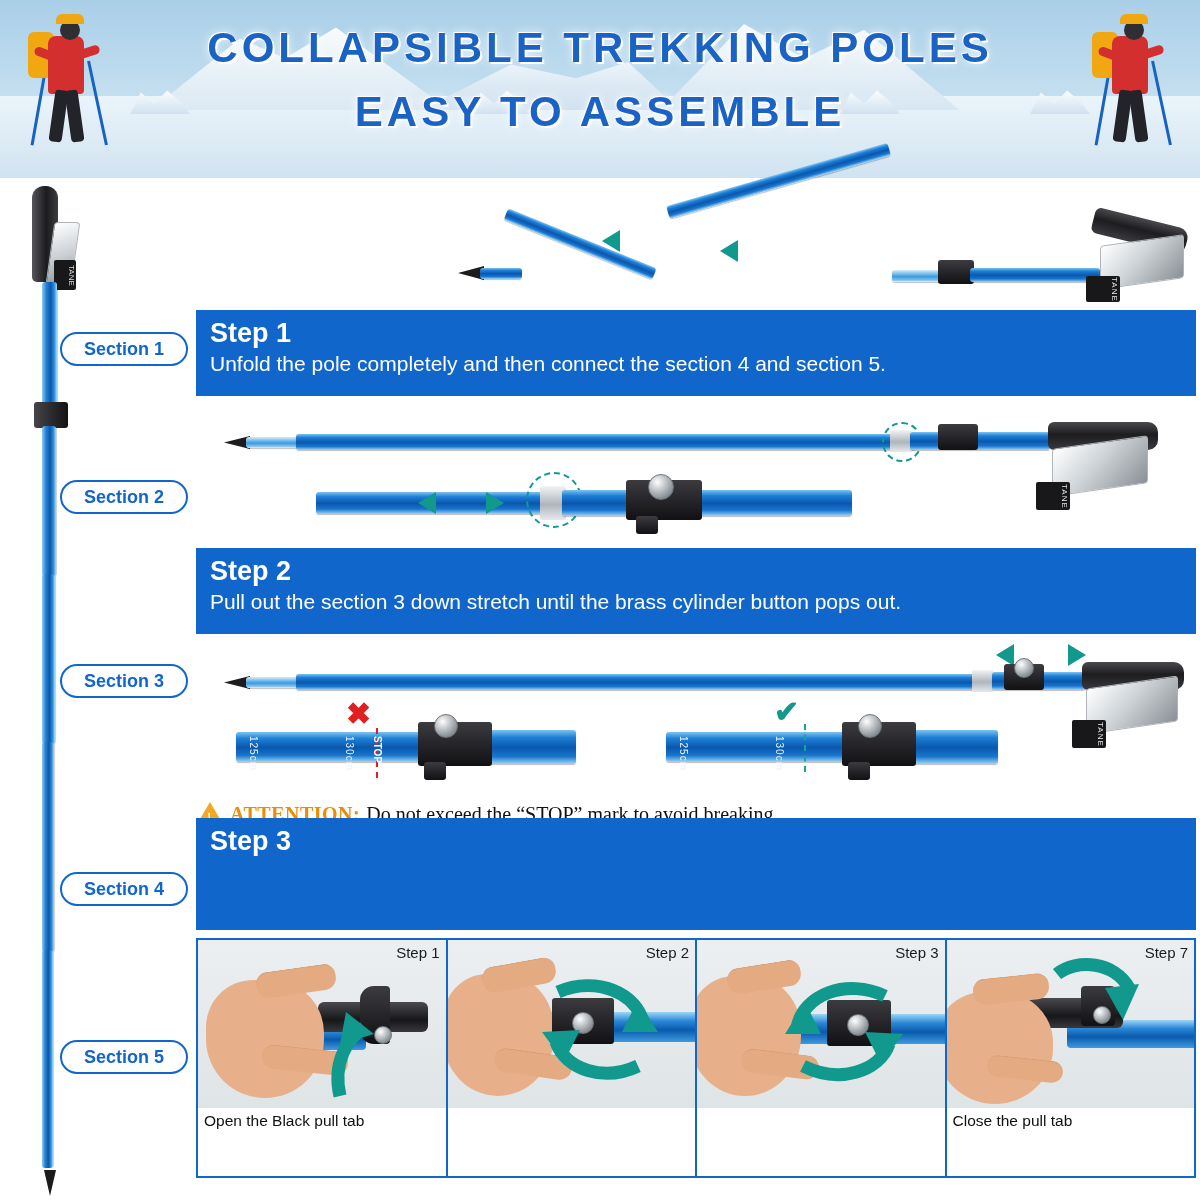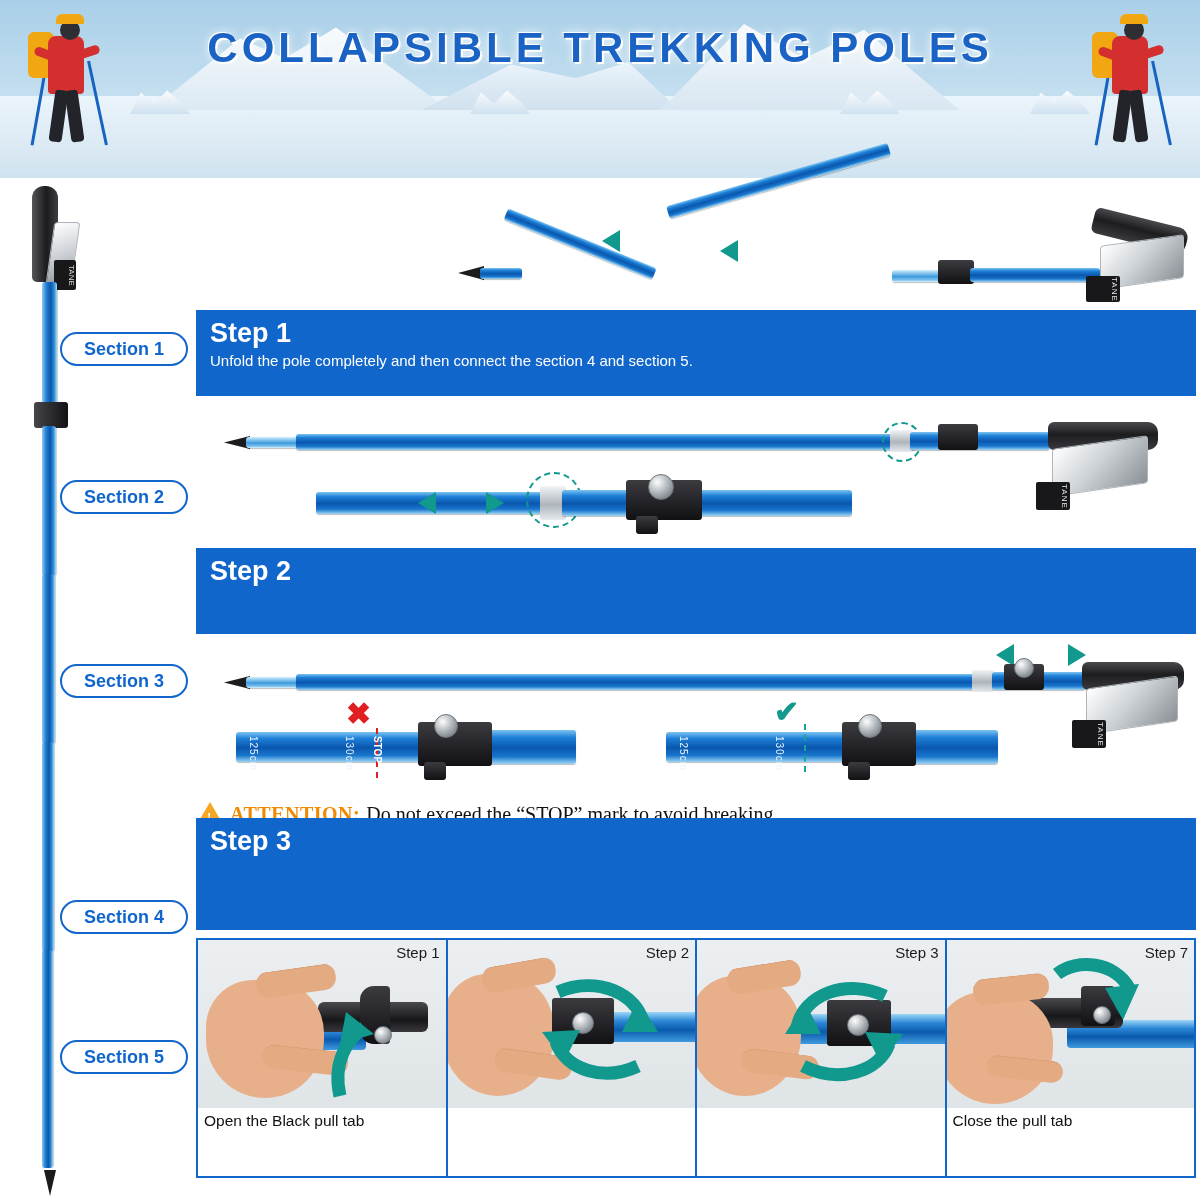--- a/index.html
+++ b/index.html
@@ -146,21 +146,21 @@
     display:flex; align-items:center; justify-content:center;
   }
 
   
   .step-panel {
     position:absolute; left:196px; width:1000px;
     background:#1166cc; color:#ffffff;
     padding:8px 14px 12px 14px;
   }
   .step-title { font-size:27px; font-weight:bold; line-height:1.15; margin-bottom:2px; }
-  .step-text  { font-size:15px; line-height:1.28; }
+  .step-text  { font-size:21px; line-height:1.28; }
 
   
   .attention {
     position:absolute; left:196px; width:1000px; height:36px;
     display:flex; align-items:center; gap:6px;
     font-size:20px; color:#111;
   }
   .warn-tri {
     width:0;height:0;border-style:solid;
     border-width:0 14px 24px 14px;
@@ -264,20 +264,21 @@
     <div class="hk-body"></div>
     <div class="hk-arm a1"></div>
     <div class="hk-arm a2"></div>
     <div class="hk-head"></div>
     <div class="hk-hat"></div>
     <div class="hk-leg1"></div>
     <div class="hk-leg2"></div>
   </div>
 
   <div class="hero-title1">COLLAPSIBLE TREKKING POLES</div>
+  <div class="hero-title2">EASY TO ASSEMBLE</div>
 </div>
 
 <div class="longpole">
   <div class="lp-grip"></div>
   <div class="lp-strap"></div>
   <div class="lp-tag">TANE</div>
   <div class="lp-seg" style="top:96px; width:15px; height:130px;"></div>
   <div class="lp-lock" style="top:216px;"></div>
   <div class="lp-seg" style="top:240px; width:14px; height:150px;"></div>
   <div class="lp-seg" style="top:388px; width:13px; height:170px;"></div>
@@ -305,21 +306,21 @@
 
 <div class="section-pill" style="top:332px;">
   <span>Section 1</span>
 </div>
 <div class="section-pill" style="top:480px;">
   <span>Section 2</span>
 </div>
 <div class="section-pill" style="top:664px;">
   <span>Section 3</span>
 </div>
-<div class="section-pill" style="top:900px;justify-content:center;">
+<div class="section-pill" style="top:872px;justify-content:center;">
   <span>Section 4</span>
 </div>
 <div class="section-pill" style="top:1040px;">
   <span>Section 5</span>
 </div>
 
 <div class="step-panel" style="top:310px; height:86px;">
   <div class="step-title">Step 1</div>
   <div class="step-text">Unfold the pole completely and then connect the section 4 and section 5.</div>
 </div>
@@ -343,20 +344,21 @@
   <div class="shaft" style="left:366px; top:90px; width:290px; height:26px;"></div>
   <div class="fliplock" style="left:430px; top:80px; width:76px; height:40px;"></div>
   <div class="screwhead" style="left:452px; top:74px; width:26px; height:26px;"></div>
   <div class="fliplock" style="left:440px; top:116px; width:22px; height:18px;"></div>
   <div class="arrow left" style="left:222px; top:92px;"></div>
   <div class="arrow right" style="left:290px; top:92px;"></div>
 </div>
 
 <div class="step-panel" style="top:548px; height:86px;">
   <div class="step-title">Step 2</div>
+  <div class="step-text">Pull out the section 3 down stretch until the brass cylinder button pops out.</div>
 </div>
 
 <div class="pole-wrap" style="left:196px; top:636px; width:1000px; height:150px;">
   <div class="arrow left" style="left:800px; top:8px;"></div>
   <div class="arrow right" style="left:872px; top:8px;"></div>
 
   <div class="tip" style="left:28px; top:40px; width:26px; height:13px;"></div>
   <div class="shaft light" style="left:50px; top:41px; width:56px; height:11px;"></div>
   <div class="shaft" style="left:100px; top:38px; width:680px; height:16px;"></div>
   <div class="collar" style="left:776px; top:34px; width:22px; height:22px;"></div>

